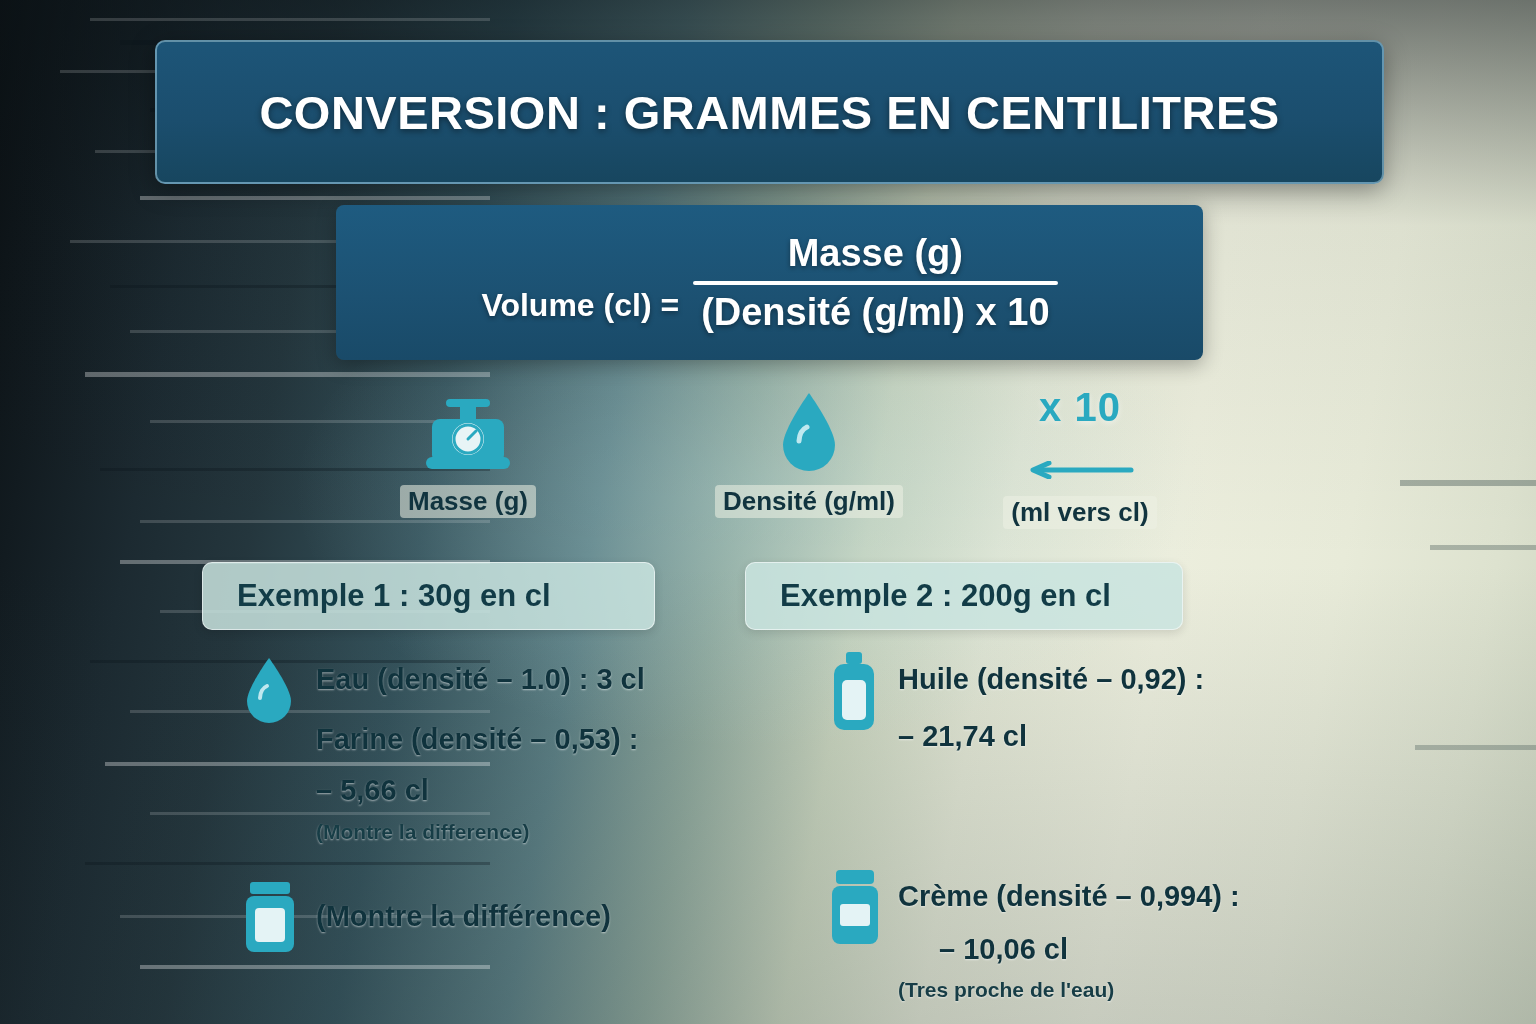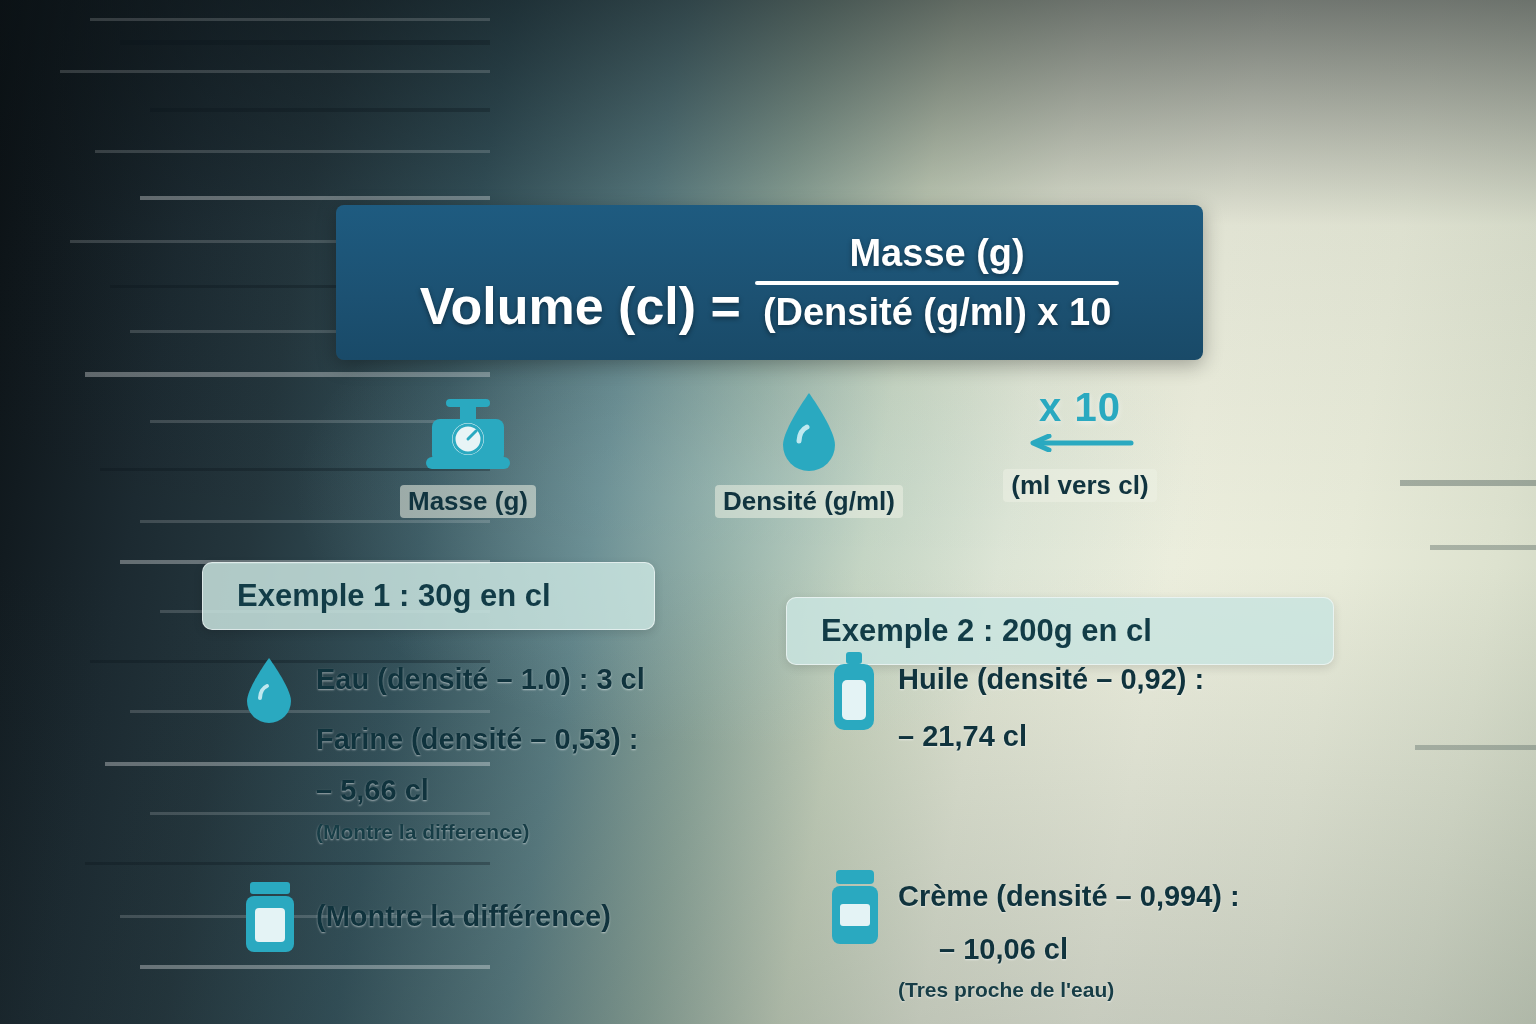--- a/index.html
+++ b/index.html
@@ -106,21 +106,21 @@
     box-shadow: 0 5px 20px rgba(0,0,0,0.30);
     display: flex;
     align-items: center;
     justify-content: center;
     gap: 14px;
     padding: 0 26px;
     box-sizing: border-box;
   }
   .formula-left {
     color: #ffffff;
-    font-size: 52px;
+    font-size: 32px;
     font-weight: bold;
     white-space: nowrap;
     text-shadow: 0 2px 5px rgba(0,0,0,0.4);
     margin-top: 46px;
   }
   .fraction {
     display: flex;
     flex-direction: column;
     align-items: center;
     justify-content: center;
@@ -251,20 +251,23 @@
   <div class="streak" style="left:130px; top:710px; width:360px;"></div>
   <div class="streak bright" style="left:105px; top:762px; width:385px; height:4px;"></div>
   <div class="streak" style="left:150px; top:812px; width:340px;"></div>
   <div class="streak dark" style="left:85px;  top:862px; width:405px;"></div>
   <div class="streak" style="left:120px; top:915px; width:370px;"></div>
   <div class="streak bright" style="left:140px; top:965px; width:350px; height:4px;"></div>
   <div class="streak" style="left:1400px; top:480px; width:140px; height:6px; background:rgba(40,60,60,0.35);"></div>
   <div class="streak" style="left:1430px; top:545px; width:110px; height:5px; background:rgba(40,60,60,0.30);"></div>
   <div class="streak" style="left:1415px; top:745px; width:125px; height:5px; background:rgba(40,60,60,0.28);"></div>
 
+  <div class="title-bar">
+    <div class="title-text">CONVERSION : GRAMMES EN CENTILITRES</div>
+  </div>
 
   <div class="formula-bar">
     <div class="formula-left">Volume (cl) =</div>
     <div class="fraction">
       <div class="frac-num">Masse (g)</div>
       <div class="frac-line"></div>
       <div class="frac-den">(Densité (g/ml) x 10</div>
     </div>
   </div>
 
@@ -285,21 +288,21 @@
 
     <div class="legend-item" style="left:335px; top:0px;">
       <svg width="80" height="92" viewBox="0 0 80 92">
         <path d="M40 8 C40 8 14 44 14 60 a26 26 0 0 0 52 0 C66 44 40 8 40 8 Z" fill="#2aa9c0"></path>
         <path d="M30 56 a12 16 0 0 1 8 -14" stroke="#bfe8ef" stroke-width="5" fill="none" stroke-linecap="round"></path>
       </svg>
       <div class="legend-label">Densité (g/ml)</div>
     </div>
 
     <div class="legend-item" style="left:575px; top:0px; width:250px;">
-      <div class="x10" style="position:relative; left:0; top:0;">
+      <div class="x10" style="position:relative; left:0; top:0;gap:27px;">
         <div class="x10-text">x 10</div>
         <svg class="x10-arrow" viewBox="0 0 110 18">
           <line x1="14" y1="9" x2="106" y2="9" stroke="#2aa9c0" stroke-width="5" stroke-linecap="round"></line>
           <polyline points="24,2 8,9 24,16" fill="none" stroke="#2aa9c0" stroke-width="5" stroke-linecap="round" stroke-linejoin="round"></polyline>
         </svg>
       </div>
       <div class="legend-label" style="margin-top:17px;text-align:center;">(ml vers  cl)</div>
     </div>
 
   </div>
@@ -318,21 +321,21 @@
   <div class="line" style="left:316px; top:774px;">– 5,66 cl</div>
   <div class="line small" style="left:316px; top:820px;">(Montre la difference)</div>
 
   <svg class="icon-abs" style="left:240px; top:878px;" width="60" height="78" viewBox="0 0 60 78">
     <rect x="10" y="4" width="40" height="12" rx="3" fill="#2aa9c0"></rect>
     <rect x="6" y="18" width="48" height="56" rx="8" fill="#2aa9c0"></rect>
     <rect x="15" y="30" width="30" height="34" rx="4" fill="#e4f3f5"></rect>
   </svg>
   <div class="line" style="left:316px; top:900px;">(Montre la différence)</div>
 
-  <div class="pill" style="left:786px; top:562px; width:548px; height:68px;margin-top:35px;">
+  <div class="pill" style="left:745px; top:562px; width:438px; height:68px;">
     <div class="pill-text">Exemple 2 : 200g en cl</div>
   </div>
 
   <svg class="icon-abs" style="left:824px; top:650px;" width="60" height="84" viewBox="0 0 60 84">
     <rect x="22" y="2" width="16" height="12" rx="3" fill="#2aa9c0"></rect>
     <rect x="10" y="14" width="40" height="66" rx="10" fill="#2aa9c0"></rect>
     <rect x="18" y="30" width="24" height="40" rx="5" fill="#e4f3f5"></rect>
   </svg>
   <div class="line" style="left:898px; top:663px;">Huile (densité – 0,92) :</div>
   <div class="line" style="left:898px; top:720px;">– 21,74 cl</div>

